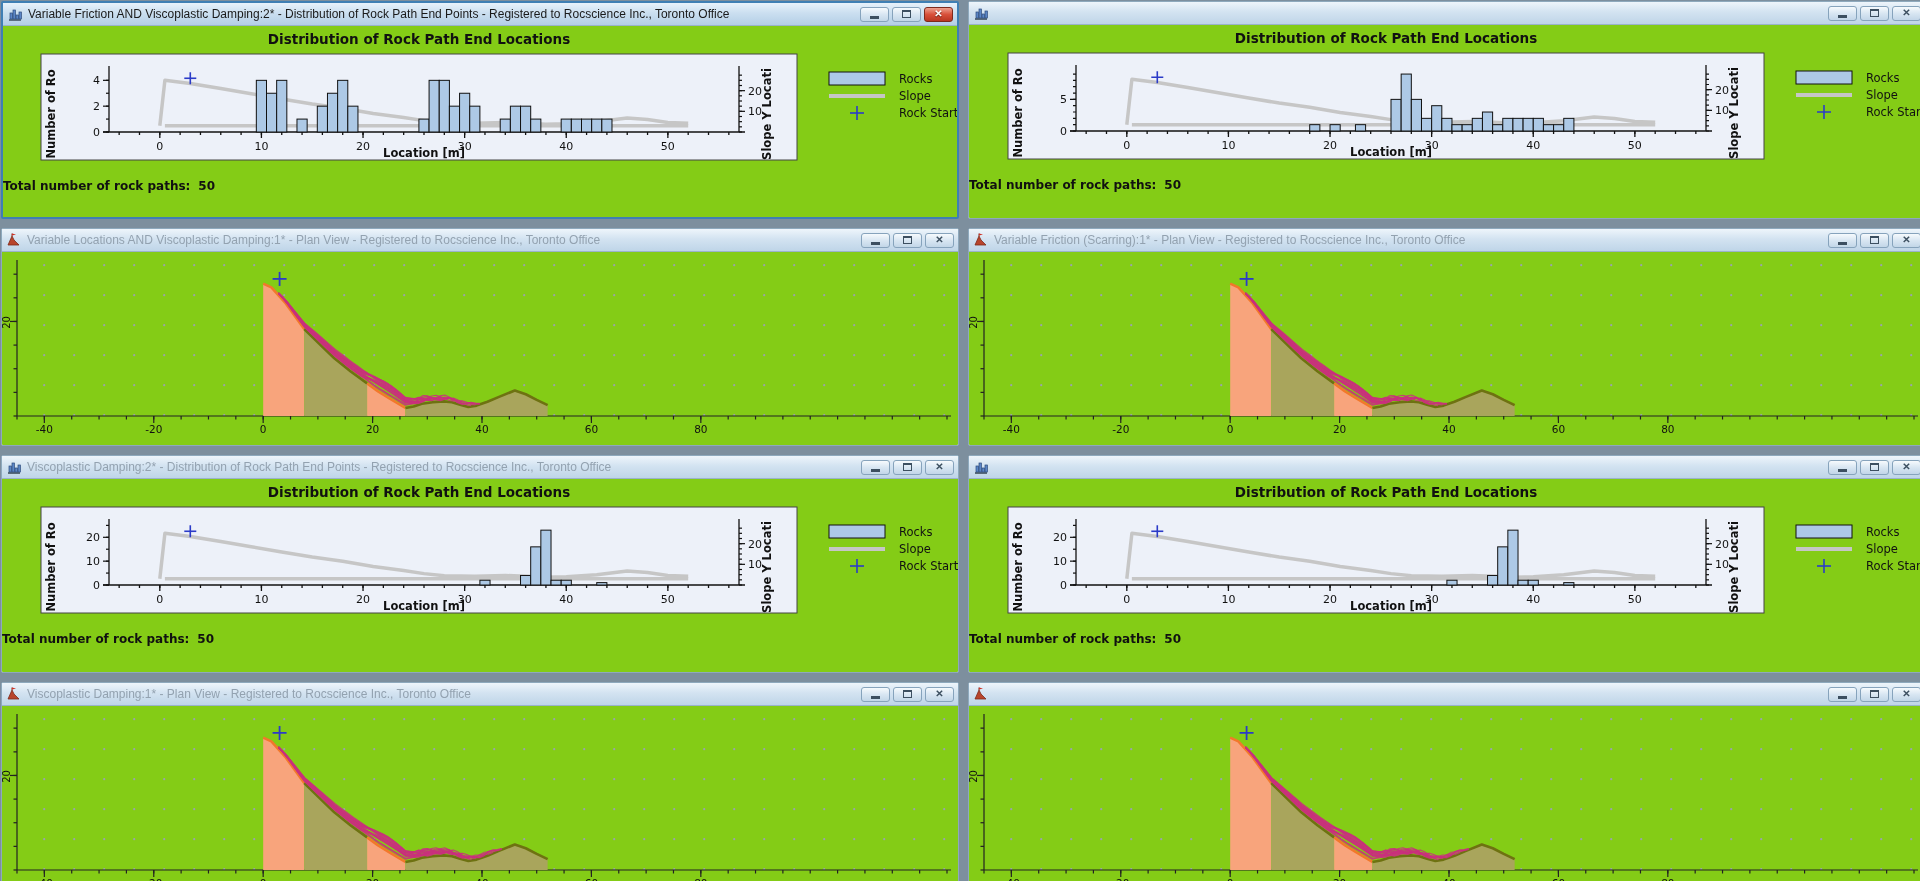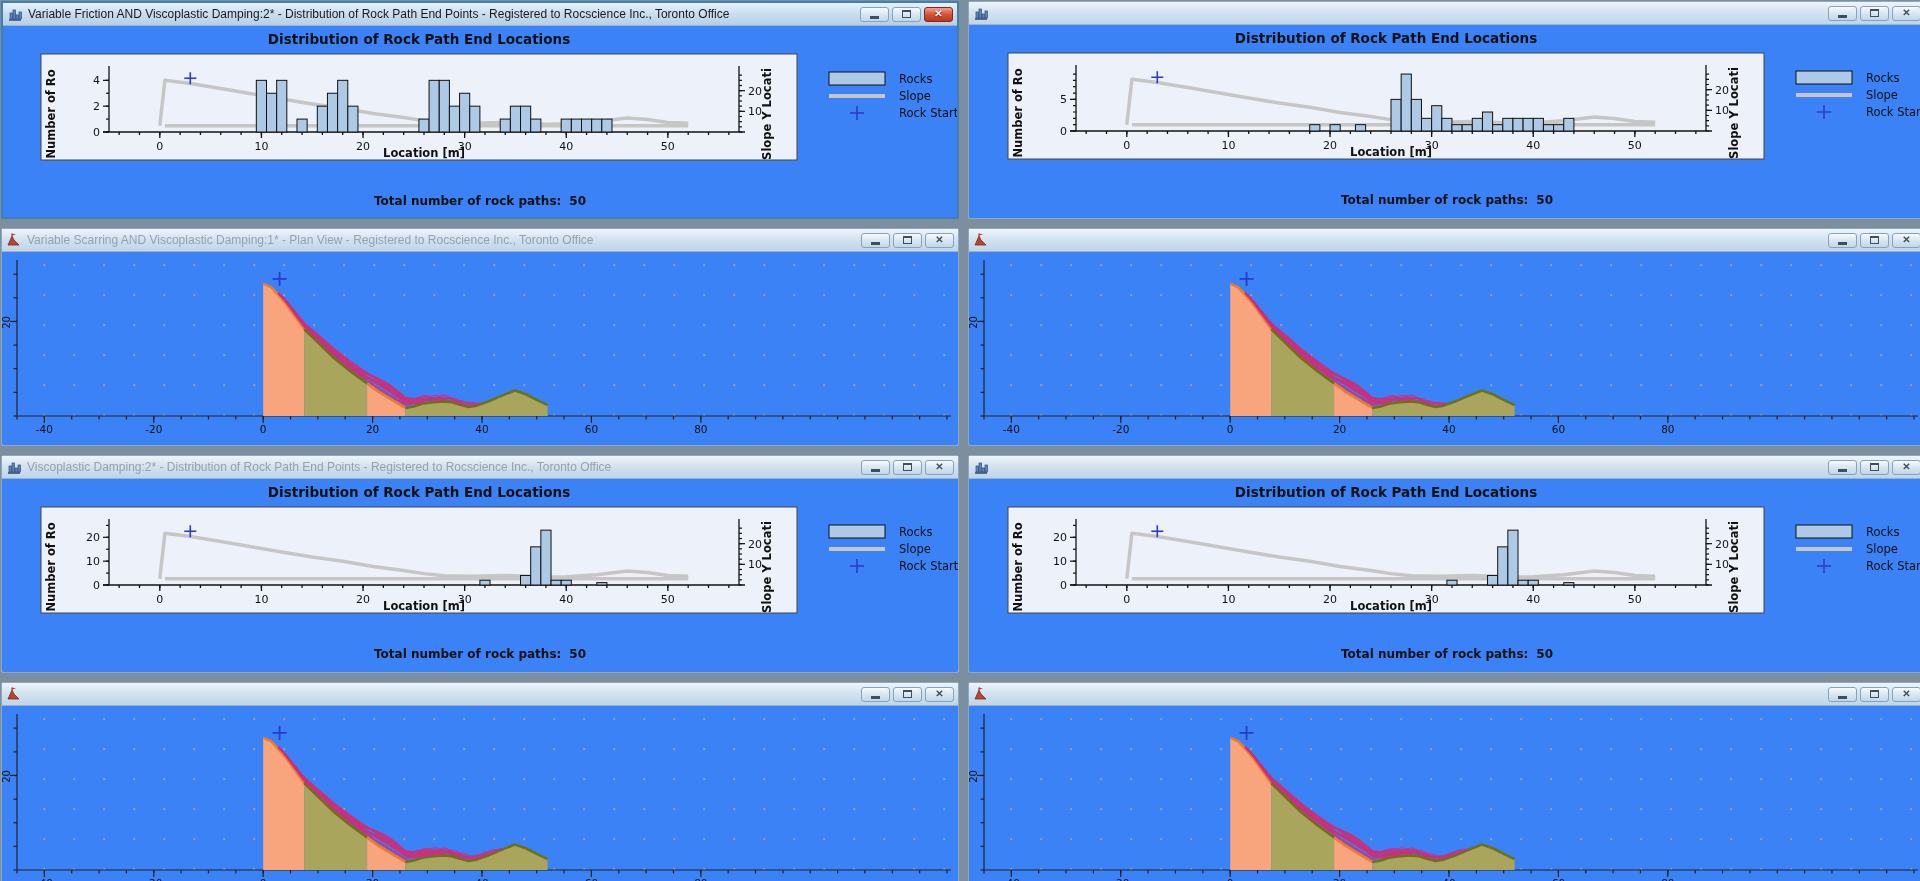--- a/index.html
+++ b/index.html
@@ -15,24 +15,24 @@
   .window.active .title-text{color:#1a1a1a;}
   .win-icon{width:16px;height:16px;display:inline-flex;align-items:center;justify-content:center;}
   .win-buttons{display:flex;gap:3px;margin-left:auto;}
   .wb{width:29px;height:15px;border:1px solid #86a3bc;border-radius:3px;padding:0;display:flex;align-items:center;justify-content:center;
      background:linear-gradient(#f6fafd,#d8e6f2 50%,#c2d6e8);cursor:default;}
   .wb .glyph-min{width:9px;height:3px;background:#3c4f60;margin-top:6px;}
   .wb .glyph-restore{width:9px;height:8px;border:1px solid #3c4f60;border-top-width:2px;background:transparent;}
   .wb .glyph-close{font-size:10px;font-weight:bold;color:#3c4f60;line-height:1;}
   .wb.close-active{background:linear-gradient(#eda08e,#d8503a 50%,#b93621);border-color:#7e2a1c;}
   .wb.close-active .glyph-close{color:#fff;text-shadow:0 1px 1px #5a150a;}
-  .content{flex:1;background:#3b82f6;position:relative;overflow:hidden;}
+  .content{flex:1;background:#84cc16;position:relative;overflow:hidden;}
   .chart-host{width:100%;}
   svg{display:block;font-family:"DejaVu Sans",sans-serif;}
-  .chart-footer{text-align:center;font-size:12px;font-weight:bold;color:#111;margin-top:16px;font-family:"DejaVu Sans",sans-serif;}
+  .chart-footer{font-size:12px;font-weight:bold;color:#111;margin-top:1px;font-family:"DejaVu Sans",sans-serif;}
   .chart-footer .gap{display:inline-block;width:8px;}
 </style>
 </head>
 <body>
 
 <div class="mdi" id="mdi">
     <div class="window active">
     <div class="titlebar">
       <span class="win-icon">
           <svg viewBox="0 0 16 16" width="16" height="16">
@@ -350,21 +350,21 @@
   </div>
     <div class="window">
     <div class="titlebar">
       <span class="win-icon">
           <svg viewBox="0 0 16 16" width="16" height="16">
             <path d="M2,13 L6,4 L8,8 L13,13 Z" fill="#b8452c" stroke="#7e2a1a" stroke-width="0.8"></path>
             <line x1="6" y1="4" x2="6" y2="1.5" stroke="#7e2a1a" stroke-width="1"></line>
             <path d="M6,1.5 L10,2.5 L6,3.6 Z" fill="#d03225"></path>
           </svg>
         </span>
-      <span class="title-text">Variable Scarring AND Viscoplastic Damping:1* - Plan View - Registered to Rocscience Inc., Toronto Office</span>
+      <span class="title-text">Variable Locations AND Viscoplastic Damping:1* - Plan View - Registered to Rocscience Inc., Toronto Office</span>
       <span class="win-buttons">
         <button class="wb">
             <span class="glyph-min"></span>
           </button>
         <button class="wb">
             <span class="glyph-restore"></span>
           </button>
         <button class="wb close-btn">
             <span class="glyph-close">✕</span>
           </button>
@@ -477,20 +477,21 @@
   </div>
     <div class="window">
     <div class="titlebar">
       <span class="win-icon">
           <svg viewBox="0 0 16 16" width="16" height="16">
             <path d="M2,13 L6,4 L8,8 L13,13 Z" fill="#b8452c" stroke="#7e2a1a" stroke-width="0.8"></path>
             <line x1="6" y1="4" x2="6" y2="1.5" stroke="#7e2a1a" stroke-width="1"></line>
             <path d="M6,1.5 L10,2.5 L6,3.6 Z" fill="#d03225"></path>
           </svg>
         </span>
+      <span class="title-text">Variable Friction (Scarring):1* - Plan View - Registered to Rocscience Inc., Toronto Office</span>
       <span class="win-buttons">
         <button class="wb">
             <span class="glyph-min"></span>
           </button>
         <button class="wb">
             <span class="glyph-restore"></span>
           </button>
         <button class="wb close-btn">
             <span class="glyph-close">✕</span>
           </button>
@@ -888,20 +889,21 @@
   </div>
     <div class="window">
     <div class="titlebar">
       <span class="win-icon">
           <svg viewBox="0 0 16 16" width="16" height="16">
             <path d="M2,13 L6,4 L8,8 L13,13 Z" fill="#b8452c" stroke="#7e2a1a" stroke-width="0.8"></path>
             <line x1="6" y1="4" x2="6" y2="1.5" stroke="#7e2a1a" stroke-width="1"></line>
             <path d="M6,1.5 L10,2.5 L6,3.6 Z" fill="#d03225"></path>
           </svg>
         </span>
+      <span class="title-text">Viscoplastic Damping:1* - Plan View - Registered to Rocscience Inc., Toronto Office</span>
       <span class="win-buttons">
         <button class="wb">
             <span class="glyph-min"></span>
           </button>
         <button class="wb">
             <span class="glyph-restore"></span>
           </button>
         <button class="wb close-btn">
             <span class="glyph-close">✕</span>
           </button>

